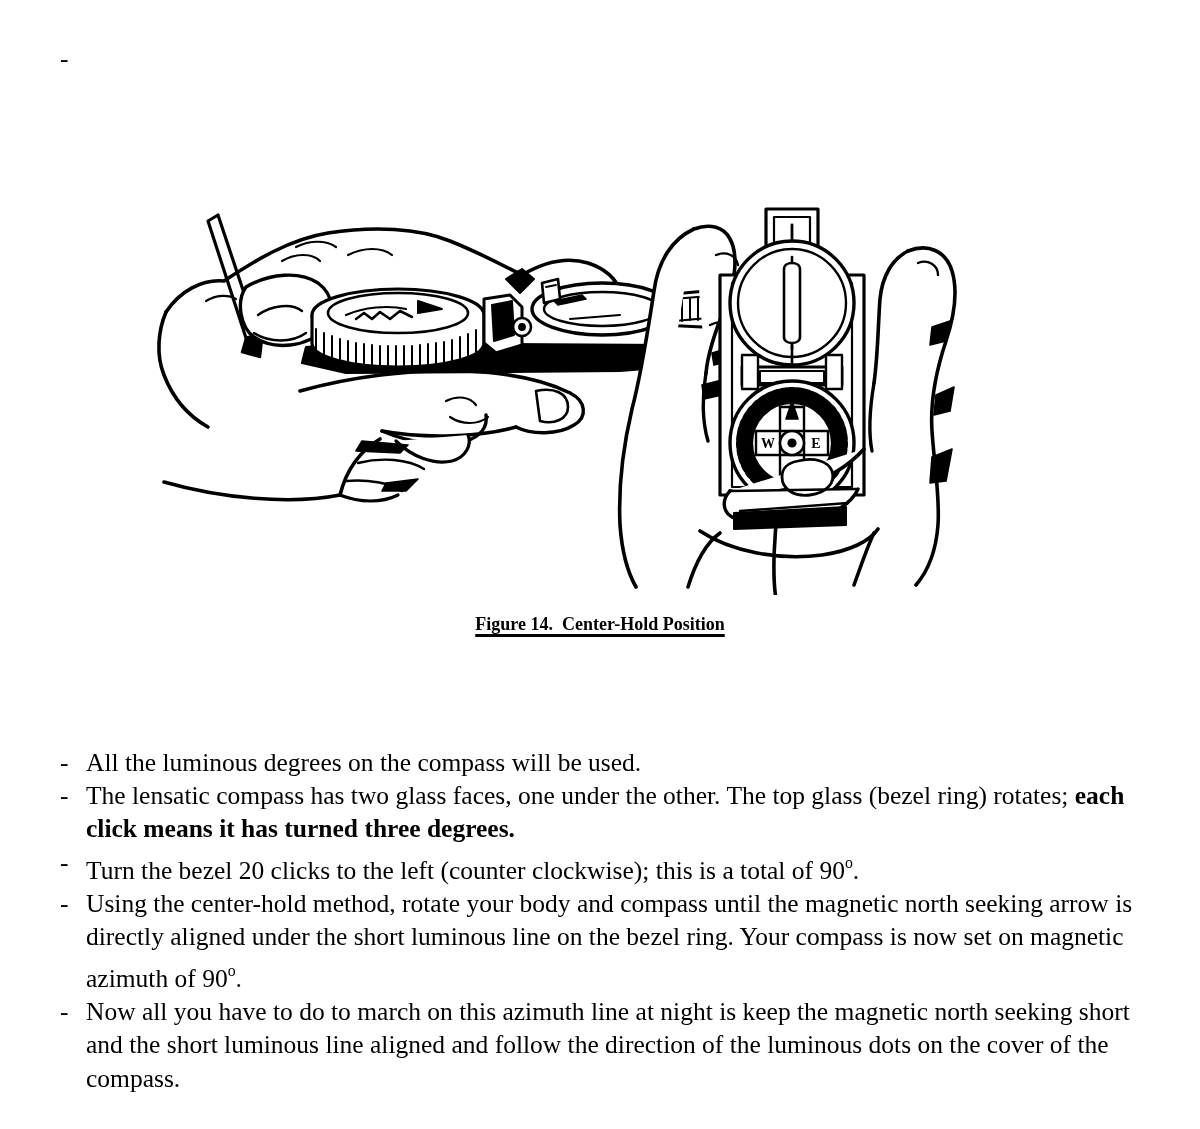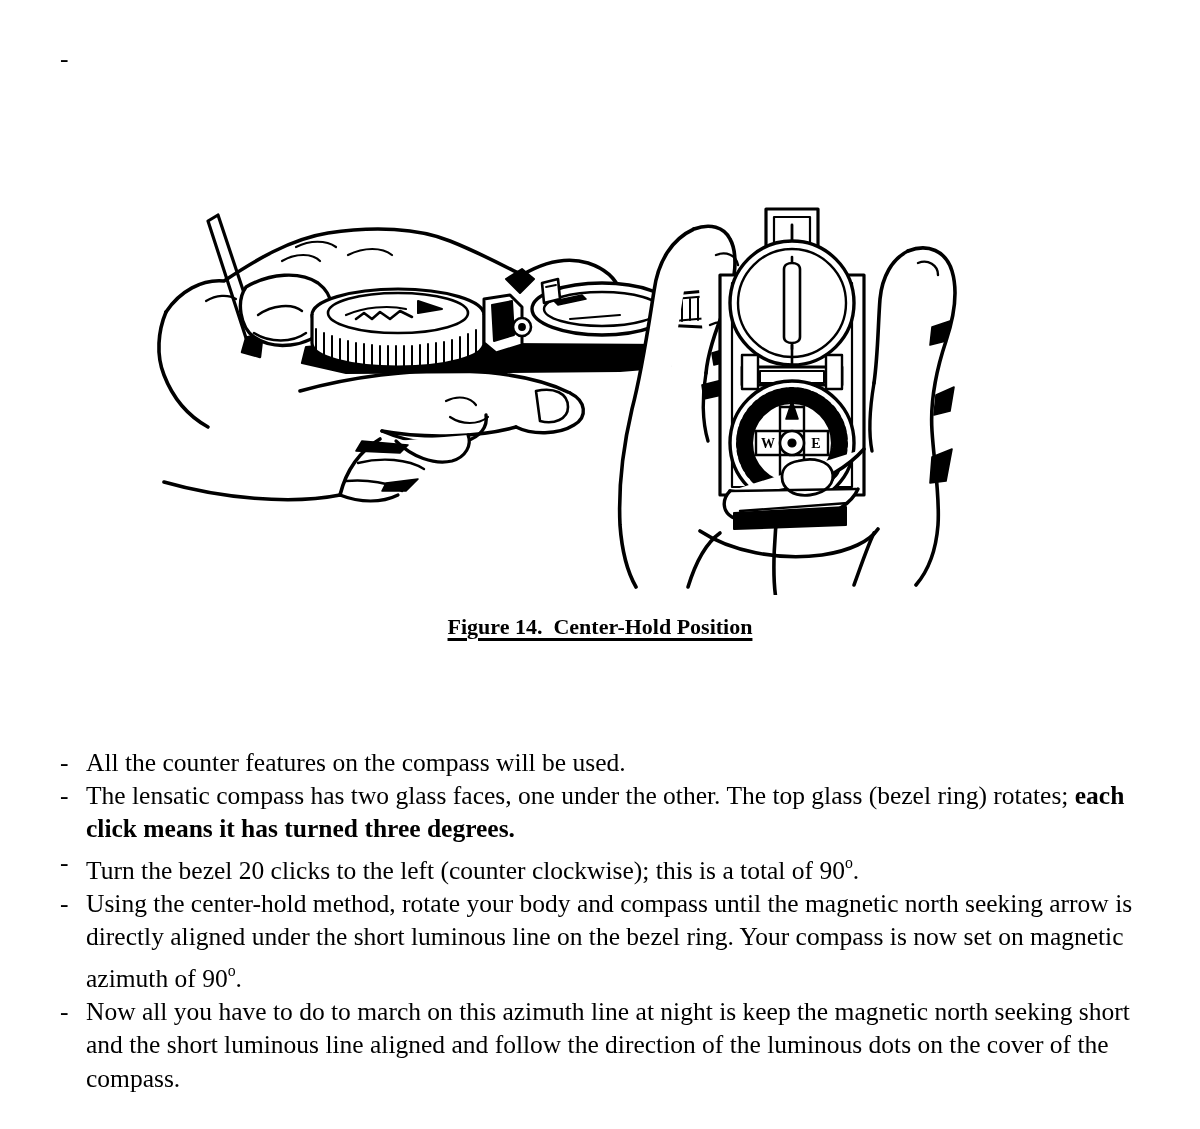--- a/index.html
+++ b/index.html
@@ -57,21 +57,21 @@
 
   
   #figure-caption {
     position: absolute;
     left: 0;
     top: 614px;
     width: 1200px;
     text-align: center;
   }
   #figure-caption .cap-text {
-    font-size: 22px;
+    font-size: 18px;
     font-weight: bold;
     text-decoration: underline;
     text-underline-offset: 4px;
     text-decoration-thickness: 2.5px;
     white-space: pre;
   }
 
   
   #section-heading {
     position: absolute;
@@ -296,20 +296,20 @@
       </g>
     </svg>
   </div>
 
   <div id="figure-caption">
     <span class="cap-text">Figure 14.  Center-Hold Position</span>
   </div>
 
 
   <ul id="night-block" class="bullet-list">
-      <li class="bullet-item"><span class="dash">-</span><span>All the counter features on the compass will be used.</span></li>
+      <li class="bullet-item"><span class="dash">-</span><span>All the luminous degrees on the compass will be used.</span></li>
       <li class="bullet-item"><span class="dash">-</span><span>The lensatic compass has two glass faces, one under the other.  The top glass (bezel ring) rotates; </span><span class="bold-run">each click means it has turned three degrees.</span></li>
       <li class="bullet-item"><span class="dash">-</span><span>Turn the bezel 20 clicks to the left (counter clockwise); this is a total of 90</span><span class="deg">o</span><span>.</span></li>
       <li class="bullet-item"><span class="dash">-</span><span>Using the center-hold method, rotate your body and compass until the magnetic north seeking arrow is directly aligned under the short luminous line on the bezel ring.  Your compass is now set on magnetic azimuth of 90</span><span class="deg">o</span><span>.</span></li>
       <li class="bullet-item"><span class="dash">-</span><span>Now all you have to do to march on this azimuth line at night is keep the magnetic north seeking short and the short luminous line aligned and follow the direction of the luminous dots on the cover of the compass.</span></li>
     </ul>
 
 </div>
 
 </body></html>

